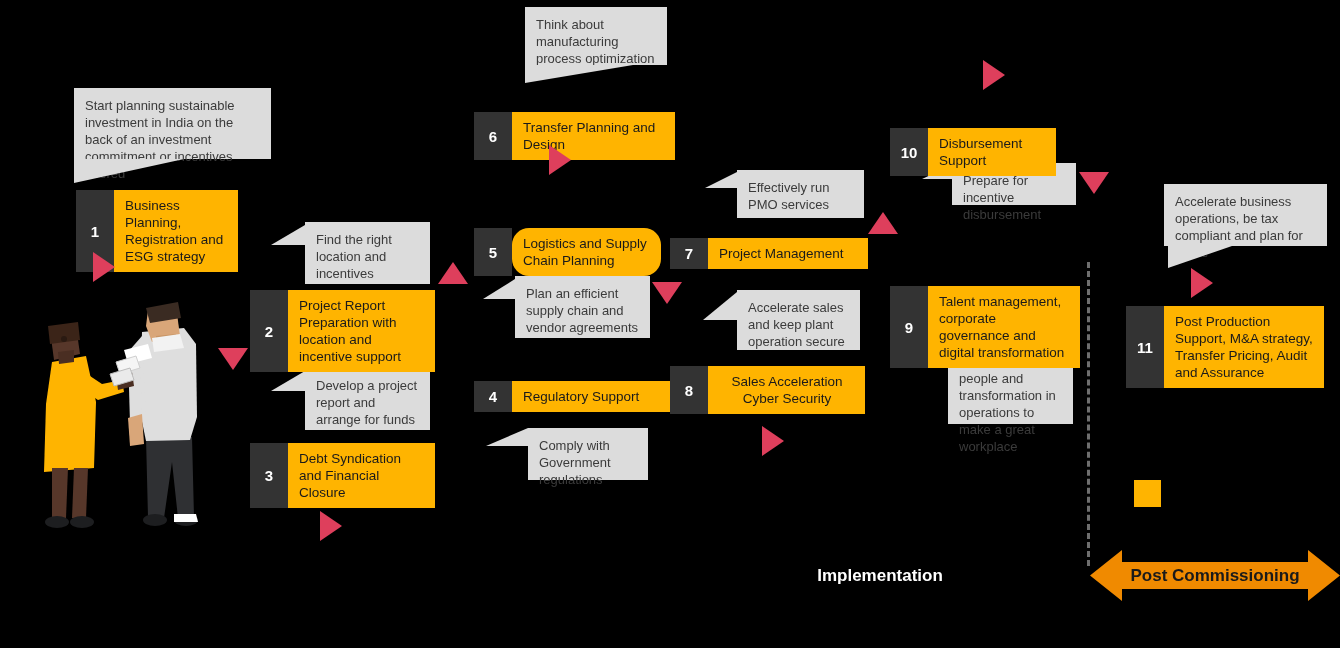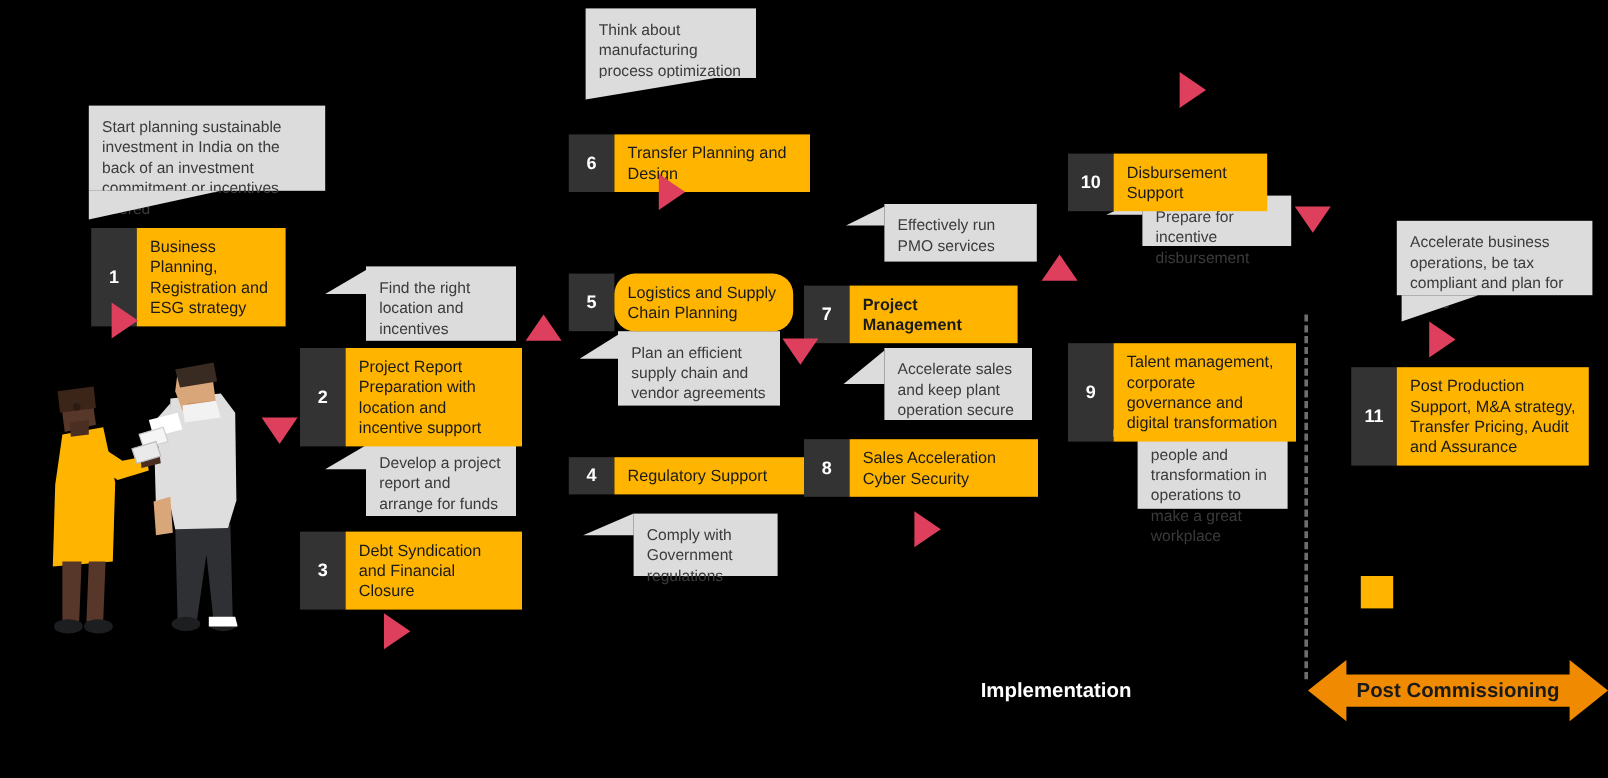--- a/index.html
+++ b/index.html
@@ -96,21 +96,21 @@
 
     <path d="M92 70 L112 64 L116 76 L96 82 Z" fill="#f5f5f5" stroke="#cfcfcf"></path>
     <path d="M86 82 L106 76 L110 88 L90 94 Z" fill="#eaeaea" stroke="#bdbdbd"></path>
   </svg>
 
   <div class="callout" style="left:74px;top:88px;width:197px;height:71px;">
     <span>Start planning sustainable investment in India on the back of an investment commitment or incentives offered</span>
     <span class="tail tail-dl" style="left:0;top:100%;border-top:24px solid #DCDCDC;border-right:110px solid transparent;"></span>
   </div>
 
-  <div class="callout" style="left:488px;top:7px;width:142px;height:58px;">
+  <div class="callout" style="left:525px;top:7px;width:142px;height:58px;">
     <span>Think about manufacturing process optimization</span>
     <span class="tail" style="left:0;top:100%;border-top:18px solid #DCDCDC;border-right:108px solid transparent;"></span>
   </div>
 
   <div class="callout" style="left:305px;top:222px;width:125px;height:62px;">
     <span>Find the right location and incentives</span>
     <span class="tail" style="right:100%;top:3px;border-bottom:20px solid #DCDCDC;border-left:34px solid transparent;"></span>
   </div>
 
   <div class="callout" style="left:305px;top:368px;width:125px;height:62px;">
@@ -178,26 +178,26 @@
     <div class="body" style="width:149px;border-radius:17px;">Logistics and Supply Chain Planning</div>
   </div>
 
   <div class="step" style="left:474px;top:112px;">
     <div class="num">6</div>
     <div class="body" style="width:163px;">Transfer Planning and Design</div>
   </div>
 
   <div class="step" style="left:670px;top:238px;">
     <div class="num">7</div>
-    <div class="body" style="width:140px;font-weight:bold;">Project Management</div>
+    <div class="body" style="width:160px;">Project Management</div>
   </div>
 
   <div class="step" style="left:670px;top:366px;">
     <div class="num">8</div>
-    <div class="body" style="width:157px;">Sales Acceleration Cyber Security</div>
+    <div class="body" style="width:157px;text-align:center;">Sales Acceleration Cyber Security</div>
   </div>
 
   <div class="step" style="left:890px;top:286px;">
     <div class="num">9</div>
     <div class="body" style="width:152px;">Talent management, corporate governance and digital transformation</div>
   </div>
 
   <div class="step" style="left:890px;top:128px;">
     <div class="num">10</div>
     <div class="body" style="width:128px;">Disbursement Support</div>

